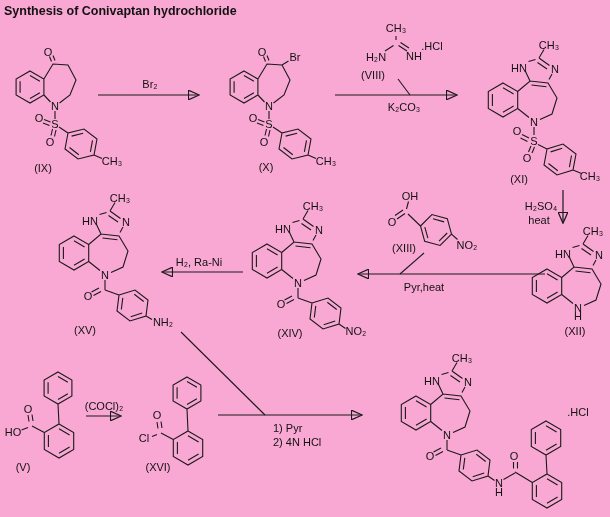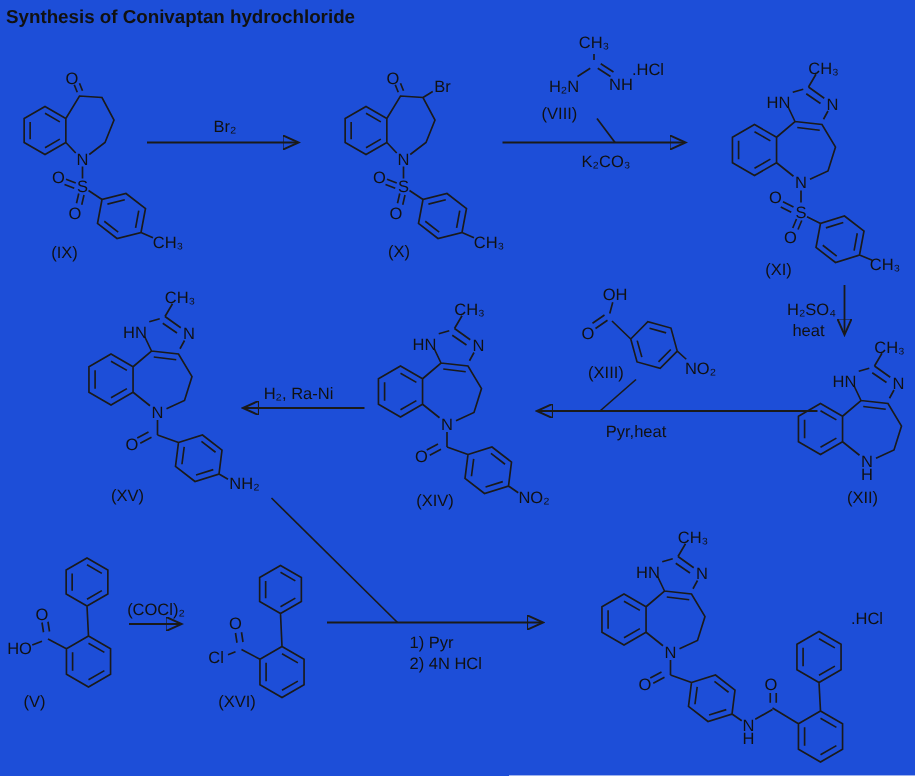--- a/index.html
+++ b/index.html
@@ -1,16 +1,16 @@
 <!DOCTYPE html>
 <html><head>
 <meta charset="utf-8">
 <style>
   html,body{margin:0;padding:0;background:#ffffff;}
-  .canvas{position:relative;width:610px;height:517px;background:#1d4ed8;overflow:hidden;}
+  .canvas{position:relative;width:610px;height:517px;background:#f9a8d4;overflow:hidden;}
   svg{display:block;}
   svg text{font-family:"Liberation Sans","DejaVu Sans",sans-serif;font-size:11px;fill:#111;}
   svg text.ttl{font-size:12.5px;font-weight:bold;}
   path,line{stroke:#1a1a1a;stroke-width:1.1;fill:none;}
   .arrow{stroke-width:1.2;}
 </style>
 </head>
 <body>
 
 <div class="canvas">

